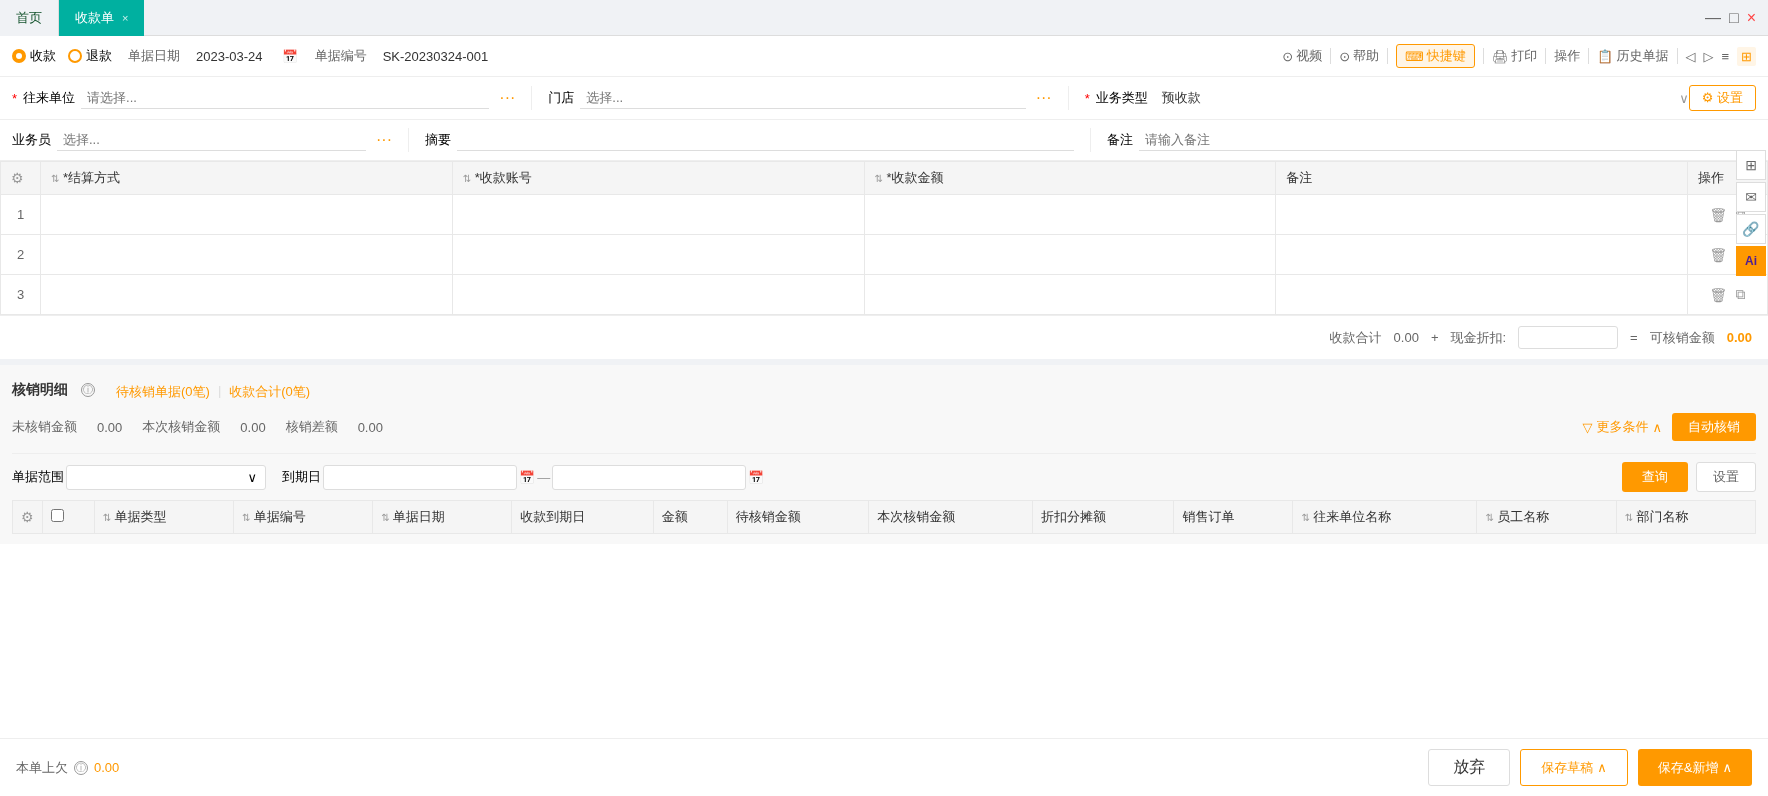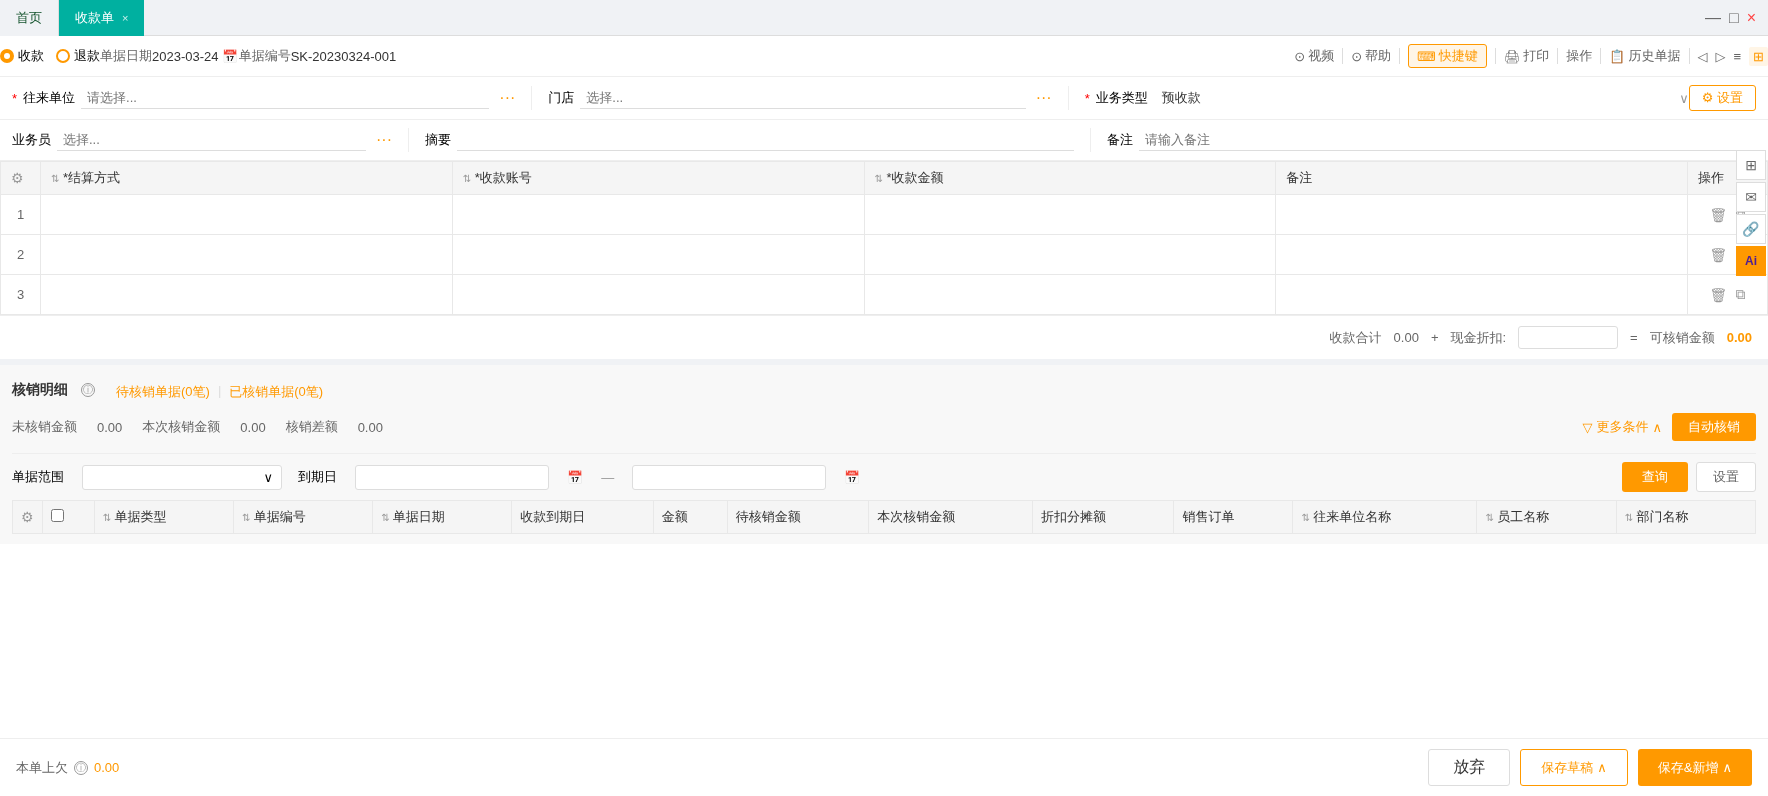--- a/index.html
+++ b/index.html
@@ -23,21 +23,21 @@
     .tab-bar-right span { cursor: pointer; font-size: 16px; color: #666; }
 
     
     .main-content {
       background: #fff; margin: 0; padding: 0;
       height: 760px; display: flex; flex-direction: column;
     }
 
     
     .toolbar {
-      display: flex; align-items: center; padding: 8px 0; 
+      display: flex; align-items: center; padding: 8px 12px; gap: 16px;
       border-bottom: 1px solid #eee; background: #fff;
     }
     .radio-group { display: flex; align-items: center; gap: 12px; }
     .radio-item { display: flex; align-items: center; gap: 4px; cursor: pointer; }
     .radio-dot { width: 14px; height: 14px; border-radius: 50%; border: 2px solid #f90; background: #fff; display: inline-block; position: relative; }
     .radio-dot.active { border-color: #f90; background: #f90; }
     .radio-dot.active::after { content: ''; width: 6px; height: 6px; background: #fff; border-radius: 50%; position: absolute; top: 2px; left: 2px; }
     .field-label { color: #666; }
     .field-value { color: #333; font-weight: 500; }
     .icon-cal { color: #f90; cursor: pointer; margin-left: 4px; }
@@ -108,21 +108,21 @@
     .auto-btn {
       background: #f90; color: #fff; border: none; padding: 5px 16px;
       border-radius: 3px; cursor: pointer;
     }
 
     
     .filter-row {
       display: flex; align-items: center; gap: 16px; padding: 8px 0 8px 0;
       border-top: 1px solid #eee; margin-top: 4px;
     }
-    .filter-field { display: flex; align-items: center; gap: 18px; }
+    .filter-field { display: flex; align-items: center; gap: 2px; }
     .filter-select {
       border: 1px solid #ddd; border-radius: 3px; padding: 4px 8px;
       min-width: 200px; outline: none; background: #fff;
       display: flex; align-items: center; justify-content: space-between; cursor: pointer;
     }
     .filter-input {
       border: 1px solid #ddd; border-radius: 3px; padding: 4px 8px;
       outline: none; background: #fff; min-width: 100px;
     }
     .filter-actions { margin-left: auto; display: flex; gap: 8px; }
@@ -381,21 +381,21 @@
     <span class="summary-value">0.00</span>
   </div>
 
   <div class="section">
     <div style="display:flex; align-items:center; gap:13px;">
       <span class="section-title">核销明细</span>
       <span class="info-icon">ⓘ</span>
       <div class="section-tabs">
         <span class="sec-tab">待核销单据(0笔)</span>
         <span class="sec-tab-divider">|</span>
-        <span class="sec-tab">已核销单据(0笔)</span>
+        <span class="sec-tab">收款合计(0笔)</span>
       </div>
     </div>
 
     <div class="stats-row">
       <span>未核销金额</span>
       <span>0.00</span>
       <span>本次核销金额</span>
       <span>0.00</span>
       <span>核销差额</span>
       <span>0.00</span>

